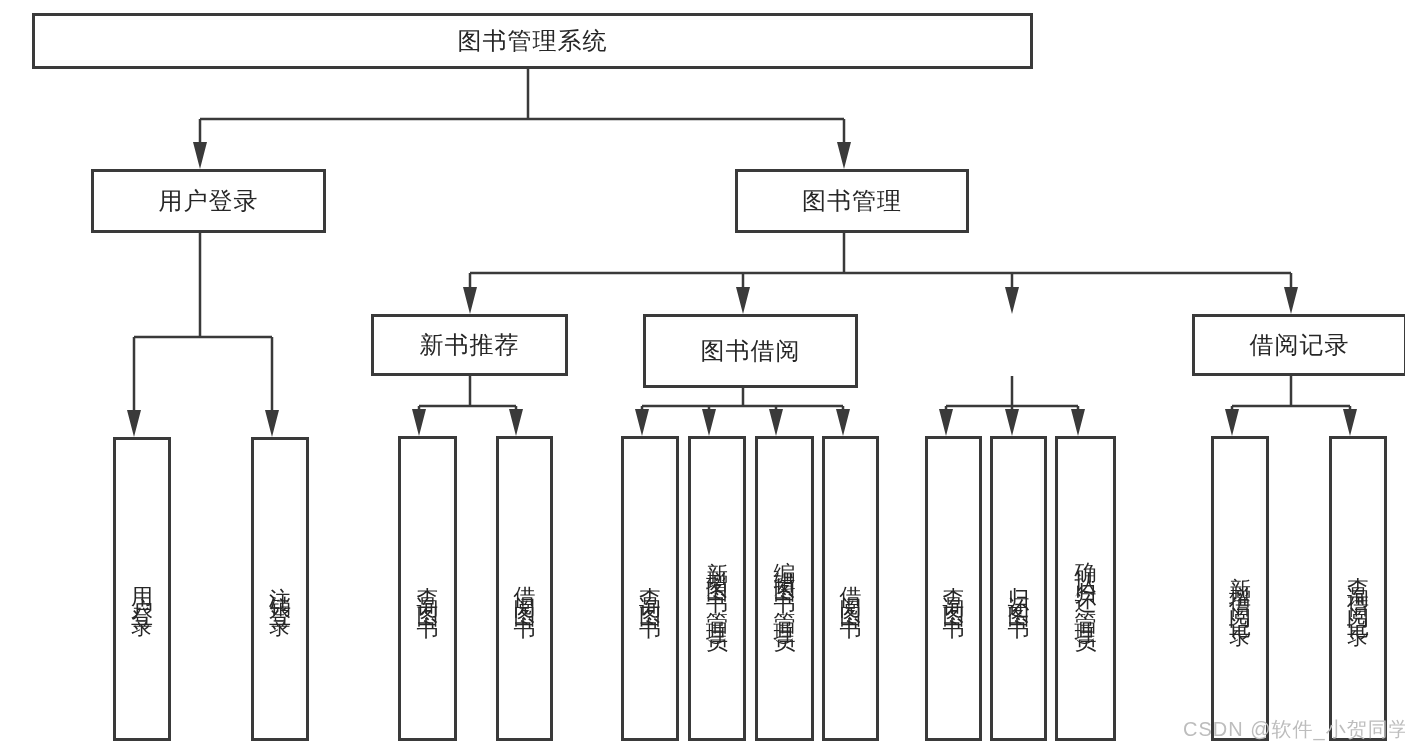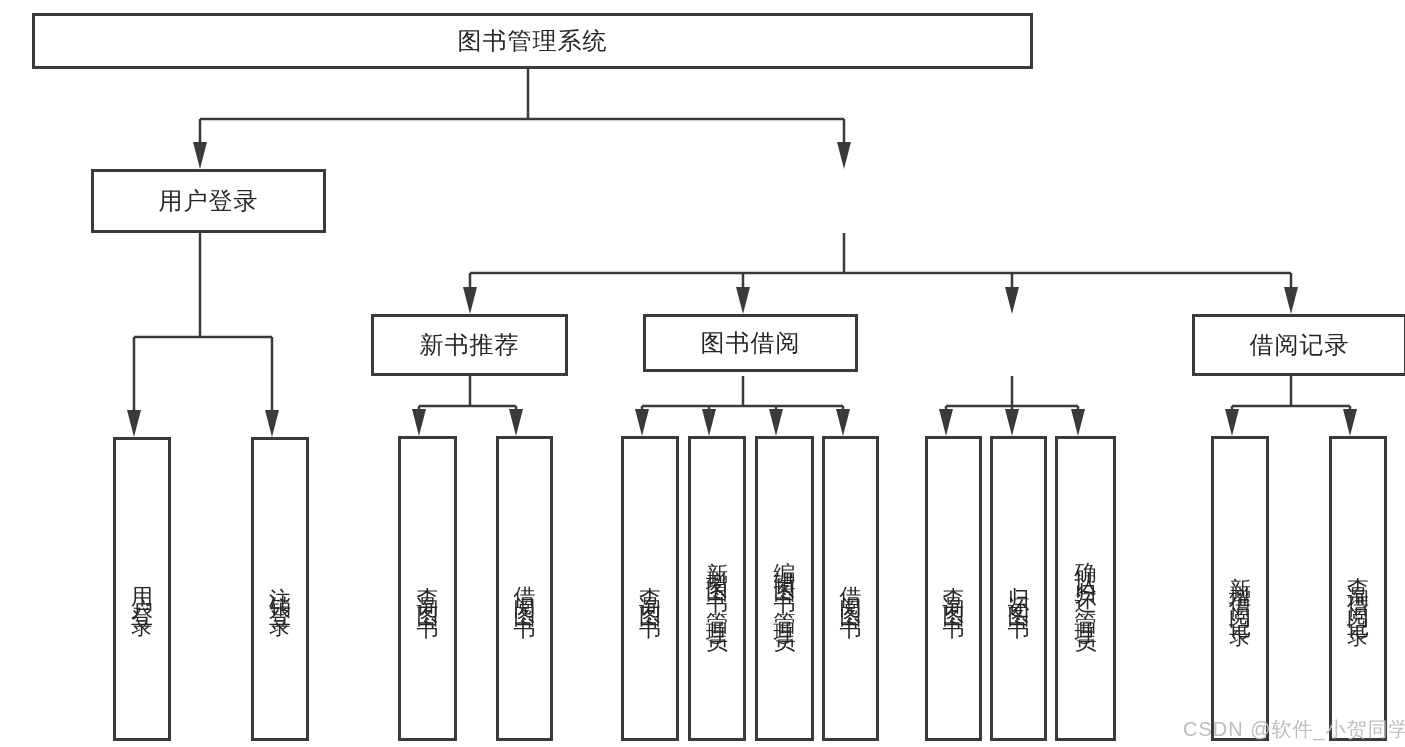--- a/index.html
+++ b/index.html
@@ -109,23 +109,24 @@
       M939 409 L953 409 L946 436 Z
       M1005 409 L1019 409 L1012 436 Z
       M1071 409 L1085 409 L1078 436 Z
       M1225 409 L1239 409 L1232 436 Z
       M1343 409 L1357 409 L1350 436 Z"></path>
   </svg>
 
   <div class="box" style="left:24px; top:13px; width:1001px; height:56px">图书管理系统</div>
 
   <div class="box" style="left:83px; top:169px; width:235px; height:64px">用户登录</div>
+  <div class="box" style="left:727px; top:169px; width:234px; height:64px">图书管理</div>
 
   <div class="box" style="left:363px; top:314px; width:197px; height:62px">新书推荐</div>
-  <div class="box" style="left:635px; top:314px; width:215px; height:58px">图书借阅</div>
+  <div class="box" style="left:635px; top:314px; width:215px; height:74px">图书借阅</div>
   <div class="box" style="left:1184px; top:314px; width:215px; height:62px">借阅记录</div>
 
   <div class="box leaf" style="left:105px; top:437px; width:58px; height:304px">用户登录</div>
   <div class="box leaf" style="left:243px; top:437px; width:58px; height:304px">注销登录</div>
 
   <div class="box leaf" style="left:390px; top:436px; width:59px; height:305px">查询图书</div>
   <div class="box leaf" style="left:488px; top:436px; width:57px; height:305px">借阅图书</div>
 
   <div class="box leaf" style="left:613px; top:436px; width:58px; height:305px">查询图书</div>
   <div class="box leaf" style="left:680px; top:436px; width:58px; height:305px">新增图书（管理员）</div>

